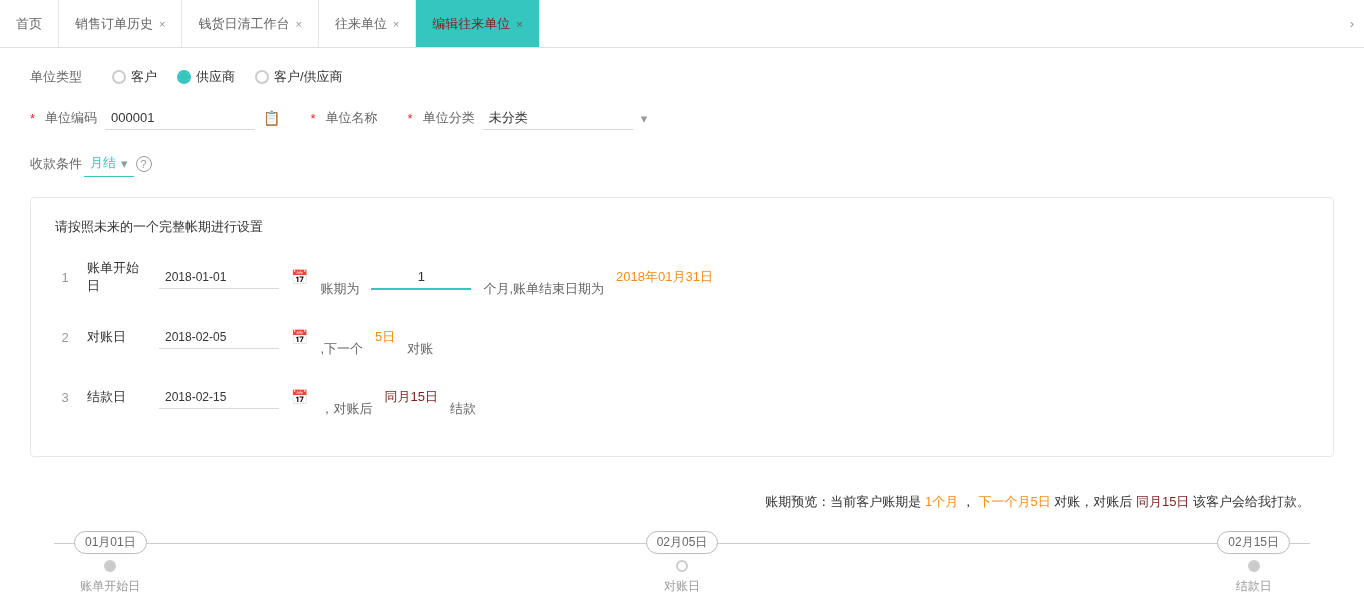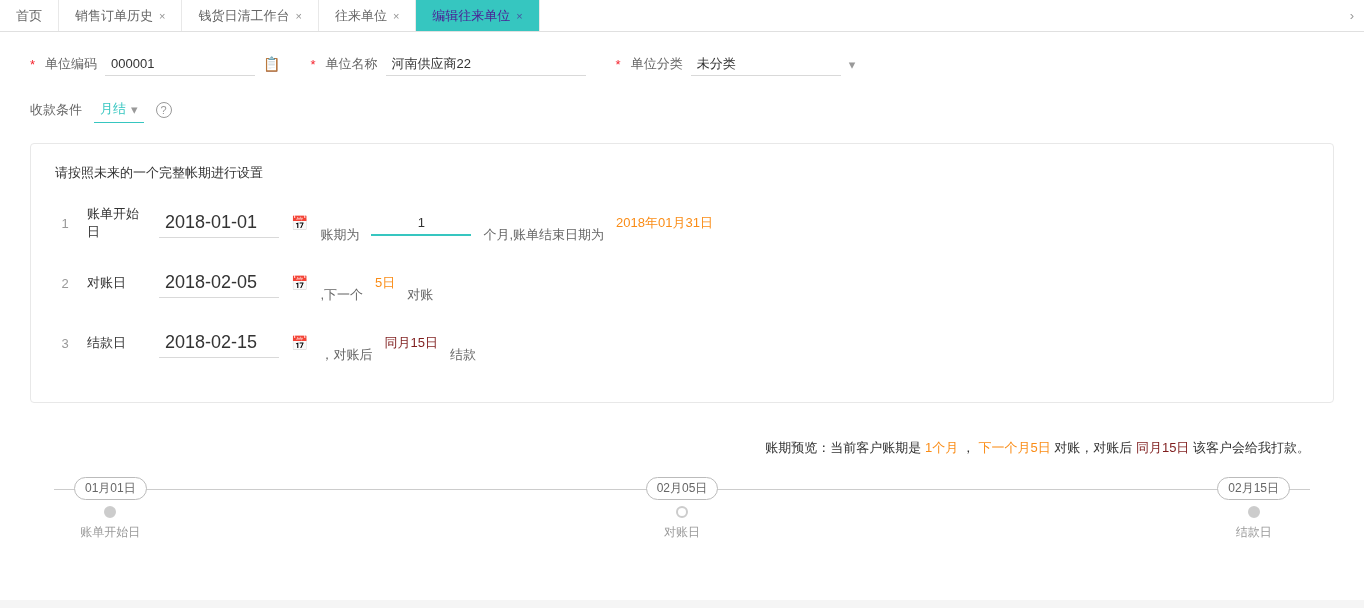--- a/index.html
+++ b/index.html
@@ -4,36 +4,36 @@
   <style>
     * { box-sizing: border-box; margin: 0; padding: 0; }
     body { font-family: 'Microsoft YaHei', 'PingFang SC', sans-serif; font-size: 13px; color: #333; background: #f5f5f5; }
 
     
     .tab-bar {
       display: flex;
       align-items: stretch;
       background: #fff;
       border-bottom: 1px solid #e0e0e0;
-      height: 32px;
+      height: 48px;
     }
     .tab-item {
       display: flex;
       align-items: center;
       padding: 0 16px;
       cursor: pointer;
       color: #666;
       font-size: 13px;
       border-right: 1px solid #e8e8e8;
       gap: 6px;
       white-space: nowrap;
     }
     .tab-item.active {
       background: #36c6c0;
-      color: #4c1d95;
+      color: #7f1d1d;
     }
     .tab-close {
       font-size: 11px;
       opacity: 0.7;
       cursor: pointer;
     }
     .tab-arrow {
       margin-left: auto;
       display: flex;
       align-items: center;
@@ -120,21 +120,21 @@
     }
     .dropdown-icon {
       color: #999;
       cursor: pointer;
     }
 
     
     .payment-row {
       display: flex;
       align-items: center;
-      gap: 12px;
+      gap: 2px;
       margin-bottom: 20px;
     }
     .payment-select {
       display: flex;
       align-items: center;
       gap: 5px;
       border-bottom: 1px solid #36c6c0;
       padding: 4px 6px;
       cursor: pointer;
     }
@@ -181,21 +181,21 @@
     }
     .period-field-label {
       color: #333;
       width: 60px;
     }
     .period-date-input {
       border: none;
       border-bottom: 1px solid #d9d9d9;
       outline: none;
       padding: 4px 6px;
-      font-size: 18px;
+      font-size: 12px;
       color: #333;
       background: transparent;
       width: 120px;
     }
     .period-text {
       color: #666;
       margin-top: 24px;
     }
     .period-number-input {
       border: none;
@@ -293,32 +293,48 @@
   </div>
   <div class="tab-item active">
     <span>编辑往来单位</span>
     <span class="tab-close">×</span>
   </div>
   <div class="tab-arrow">›</div>
 </div>
 
 <div class="main">
 
+  <div class="unit-type-row">
+    <span class="unit-type-label">单位类型</span>
+    <div class="radio-group">
+      <label class="radio-item">
+        <span class="radio-circle"></span>
+        <span>客户</span>
+      </label>
+      <label class="radio-item">
+        <span class="radio-circle checked"></span>
+        <span>供应商</span>
+      </label>
+      <label class="radio-item">
+        <span class="radio-circle"></span>
+        <span>客户/供应商</span>
+      </label>
+    </div>
+  </div>
 
   <div class="form-row">
     <div class="form-field">
       <span class="required-star">*</span>
       <span class="field-label">单位编码</span>
       <input class="field-input" type="text" value="000001" style="">
       <span class="calendar-icon">📋</span>
     </div>
     <div class="form-field">
       <span class="required-star">*</span>
       <span class="field-label">单位名称</span>
-      <input class="field-input wide" type="text" value="河南供应商22" style="">
     </div>
     <div class="form-field">
       <span class="required-star">*</span>
       <span class="field-label">单位分类</span>
       <input class="field-input" type="text" value="未分类" style="">
       <span class="dropdown-icon">▾</span>
     </div>
   </div>
 
   <div class="payment-row">

